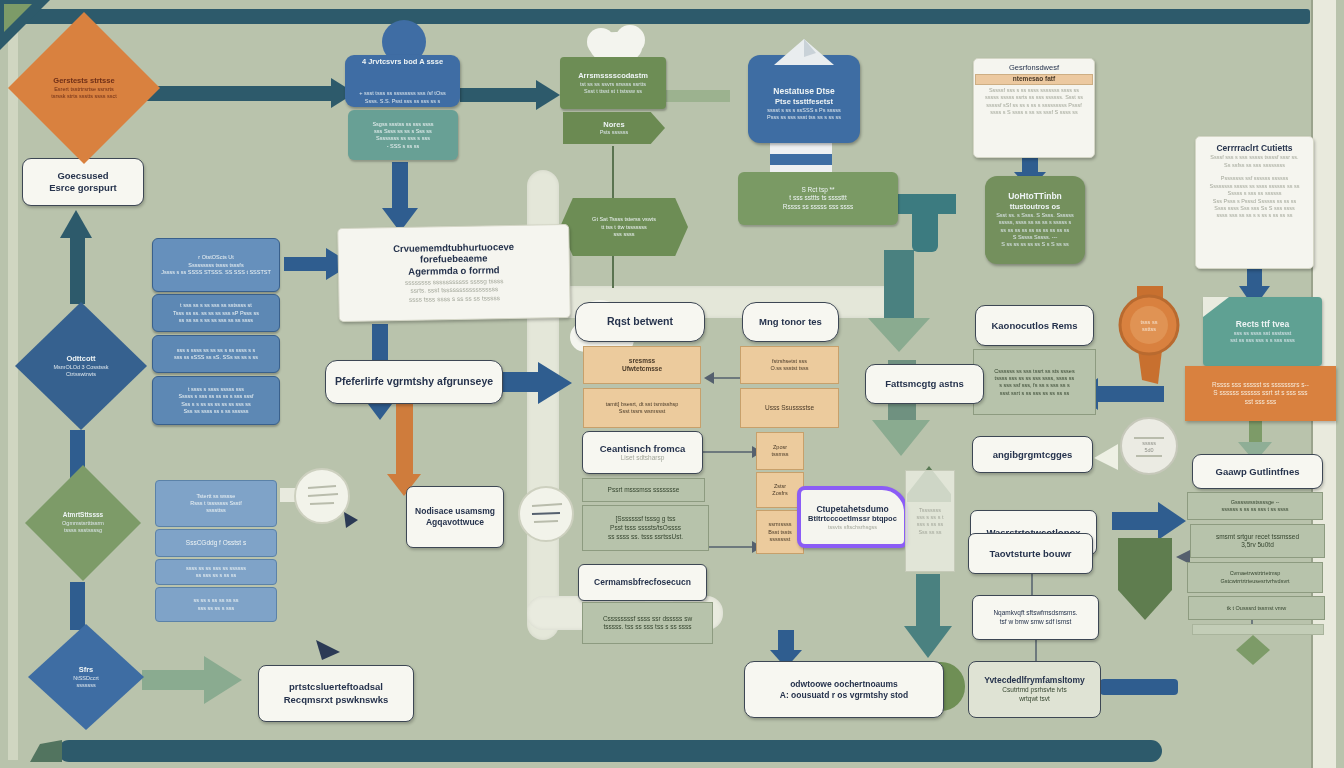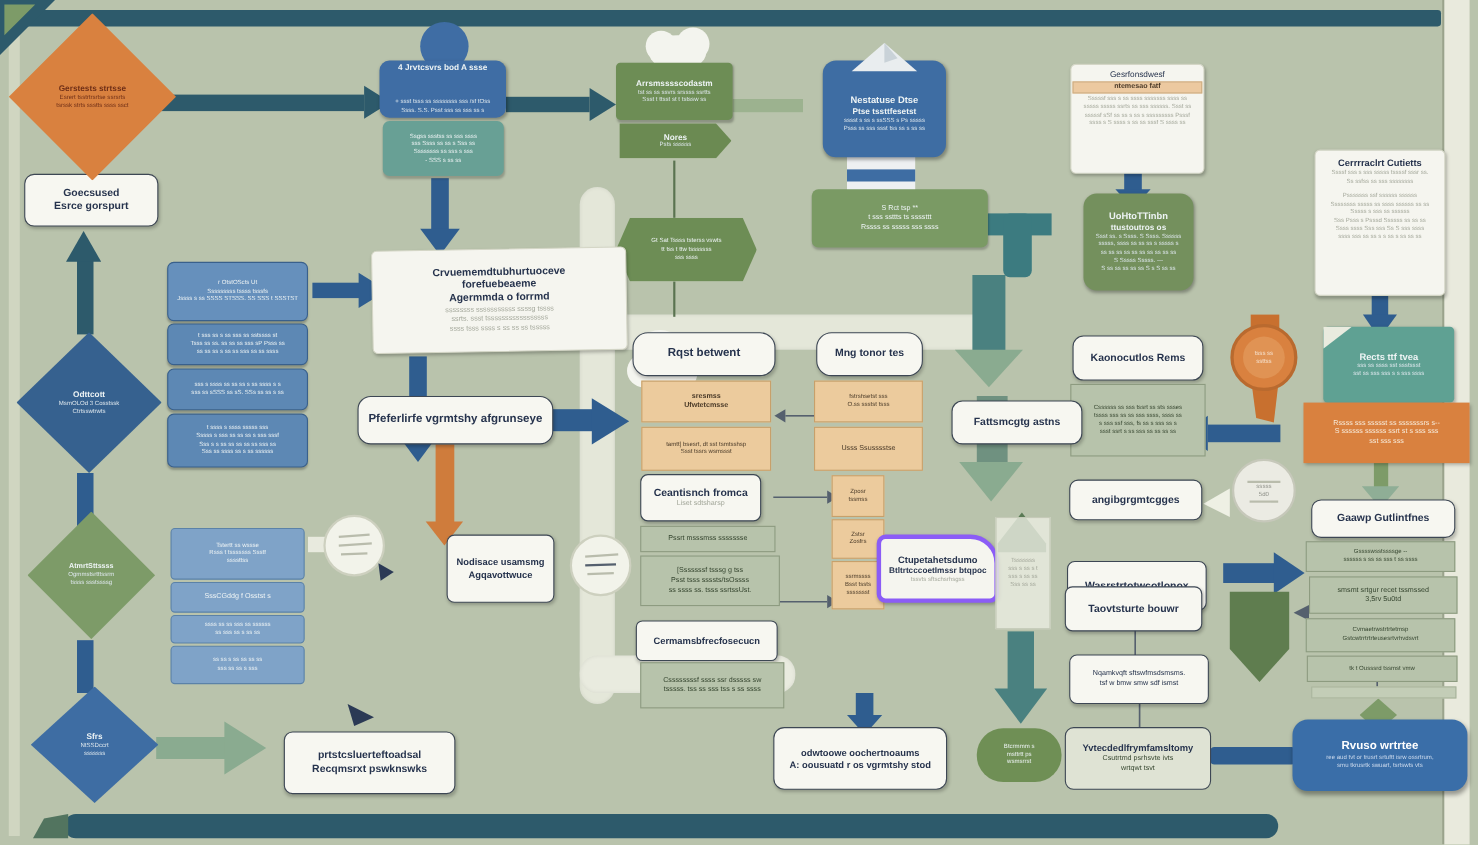--- a/index.html
+++ b/index.html
@@ -365,21 +365,21 @@
         <div class="ln">fstrshsetst sss</div>
         <div class="ln">O.ss ssstst tsss</div>
       </div>
   </div>
   <div class="nd tan" style="left:740px;top:388px;width:99px;height:40px;">
     <div class="lines t6" style="color:#4a3a28;">
         <div class="ln">Usss Ssusssstse</div>
       </div>
   </div>
 
-  <div class="nd wb" style="left:582px;top:431px;width:110px;height:43px;border-radius:7px;">
+  <div class="nd wb" style="left:582px;top:431px;width:121px;height:43px;border-radius:7px;">
     <div class="t9 b navy">Ceantisnch fromca</div>
     <div class="t6 gray">Liset sdtsharsp</div>
   </div>
   <div class="nd gr" style="left:582px;top:478px;width:123px;height:24px;">
     <div class="t6 grt">Pssrt msssmss ssssssse</div>
   </div>
   <div class="nd gr" style="left:582px;top:505px;width:127px;height:46px;">
     <div class="lines t6 grt">
         <div class="ln">[Sssssssf tsssg g tss</div>
         <div class="ln">Psst tsss ssssts/tsOssss</div>
@@ -468,21 +468,21 @@
   </div>
 
   <div class="nd" style="left:888px;top:662px;width:77px;height:49px;background:#6f8f55;border-radius:24px;">
     <div class="lines t5 wt">
         <div class="ln">Btcrmmm s</div>
         <div class="ln">msttrtt ps</div>
         <div class="ln">wsmsrrst</div>
       </div>
   </div>
 
-  <div class="nd wb" style="left:703px;top:661px;width:158px;height:57px;border-radius:10px;align-items:center;">
+  <div class="nd wb" style="left:744px;top:661px;width:200px;height:57px;border-radius:10px;align-items:center;">
     <div class="lines t8 b navy">
         <div class="ln">odwtoowe oochertnoaums</div>
         <div class="ln">A: oousuatd r os vgrmtshy stod</div>
       </div>
   </div>
 
   <div class="nd diamond" style="left:25px;top:465px;width:116px;height:116px;background:#7d9b68;padding:20px;">
     <div class="t6 b wt">AtmrtSttssss</div>
     <div class="lines t5 dimw">
         <div class="ln">Ogmmstsrtttssrm</div>
@@ -566,27 +566,20 @@
         <div class="ln">Gstcwtrrtrtrteusesrtvrhvdsvrt</div>
       </div>
   </div>
   <div class="nd gr" style="left:1188px;top:596px;width:137px;height:24px;">
     <div class="lines t5 grt">
         <div class="ln">tk t Ousssrd tssmst vmw</div>
       </div>
   </div>
   <div class="abs" style="left:1192px;top:624px;width:130px;height:9px;background:#c3cdb7;border:1px solid #a9b49c;"></div>
   <div class="abs diamond" style="left:1236px;top:635px;width:34px;height:30px;background:#7d9b68;"></div>
-  <div class="nd" style="left:1175px;top:654px;width:159px;height:65px;background:#3a6ea8;border-radius:14px;box-shadow:1px 3px 4px rgba(0,0,0,.35);padding:2px 6px;">
-    <div class="t10 b" style="color:#ffffff;">Rvuso wrtrtee</div>
-    <div class="lines t5" style="color:#cfdcee;">
-        <div class="ln">ree aud tvt or trusrt srtuftt isrw ossrtrum,</div>
-        <div class="ln">smu tkrusrtk swuart, tsrtswts vts</div>
-      </div>
-  </div>
 
   <div class="nd" style="left:1127px;top:314px;width:44px;height:24px;">
     <div class="lines t5" style="color:#f6e3d0;">
         <div class="ln">tsss ss</div>
         <div class="ln">ssttss</div>
       </div>
   </div>
   <div class="nd" style="left:1129px;top:436px;width:40px;height:22px;">
     <div class="lines t5" style="color:#8e9088;">
         <div class="ln">sssss</div>

